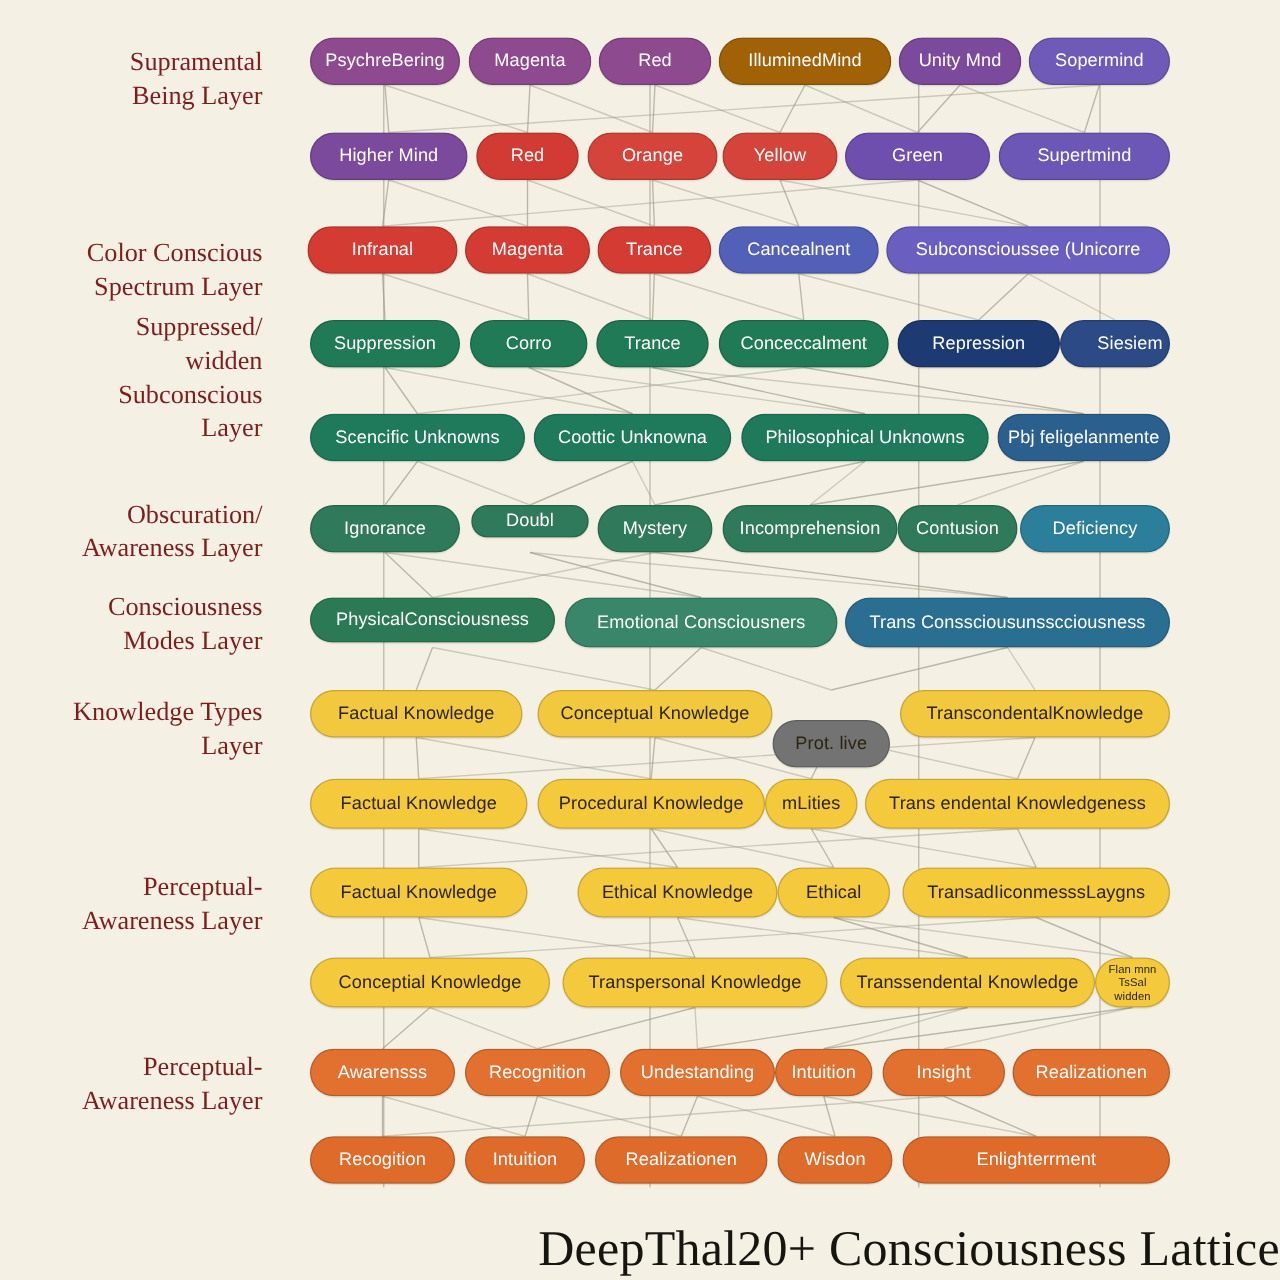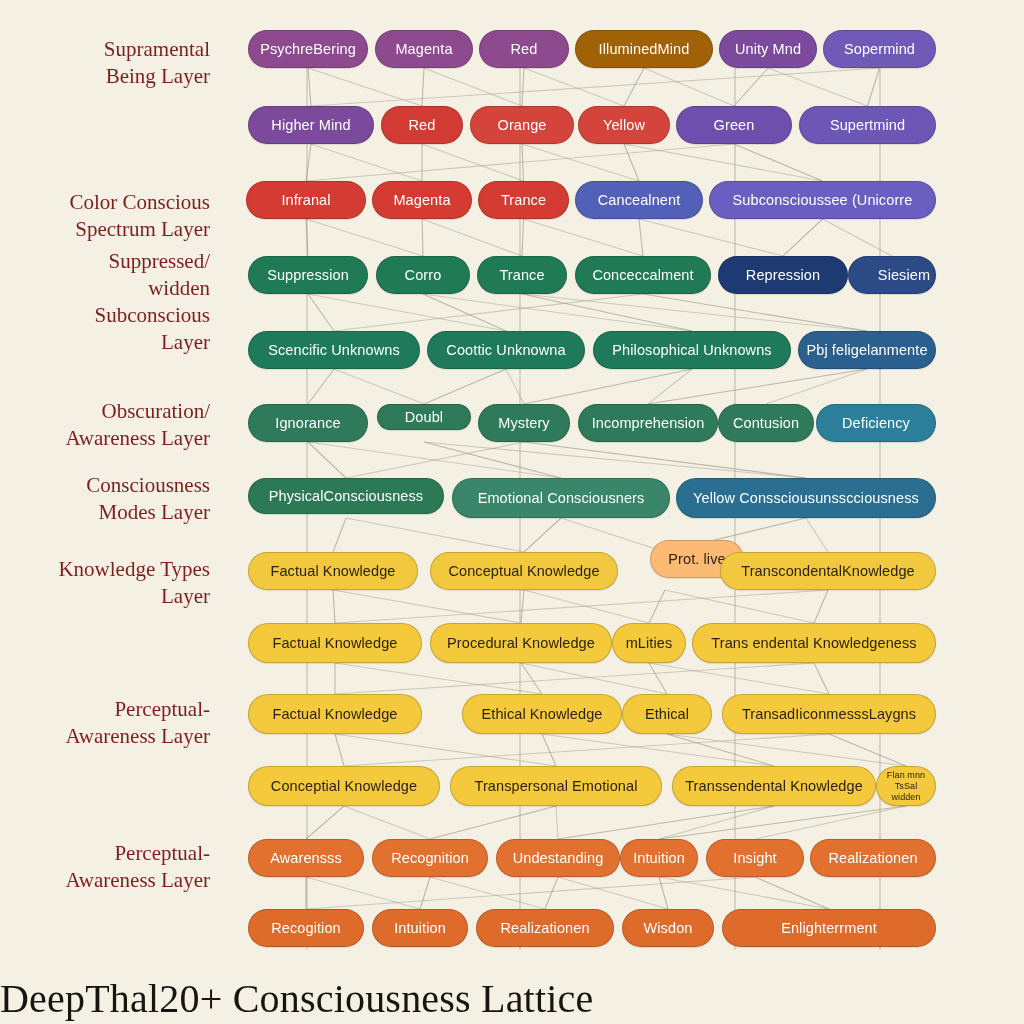--- a/index.html
+++ b/index.html
@@ -55,21 +55,21 @@
     box-shadow: 0 1px 1px rgba(0,0,0,0.10);
   }
   .node.dark-text {
     color: #2a2410;
   }
   .title {
     position: absolute;
     left: 0;
     right: 0;
     bottom: 2px;
-    text-align: left;
+    text-align: right;
     font-family: "Liberation Serif", serif;
     font-size: 40px;
     color: #161510;
     letter-spacing: 0.2px;
   }
 </style>
 </head>
 <body style="background: rgb(244, 241, 228);">
 
 <div id="canvas">
@@ -230,35 +230,35 @@
       <div class="node" style="left: 593px; top: 331px; width: 198px; height: 38px; background: rgb(31, 122, 92);">Philosophical Unknowns</div>
       <div class="node" style="left: 798px; top: 331px; width: 138px; height: 38px; background: rgb(42, 95, 142);">Pbj feligelanmente</div>
       <div class="node" style="left: 248px; top: 404px; width: 120px; height: 38px; background: rgb(47, 122, 90);">Ignorance</div>
       <div class="node" style="left: 377px; top: 404px; width: 94px; height: 26px; background: rgb(47, 122, 90);">Doubl</div>
       <div class="node" style="left: 478px; top: 404px; width: 92px; height: 38px; background: rgb(47, 122, 90);">Mystery</div>
       <div class="node" style="left: 578px; top: 404px; width: 140px; height: 38px; background: rgb(47, 122, 90);">Incomprehension</div>
       <div class="node" style="left: 718px; top: 404px; width: 96px; height: 38px; background: rgb(47, 122, 90);">Contusion</div>
       <div class="node" style="left: 816px; top: 404px; width: 120px; height: 38px; background: rgb(43, 127, 154);">Deficiency</div>
       <div class="node" style="left: 248px; top: 478px; width: 196px; height: 36px; background: rgb(43, 122, 85);">PhysicalConsciousness</div>
       <div class="node" style="left: 452px; top: 478px; width: 218px; height: 40px; background: rgb(57, 134, 106);">Emotional Consciousners</div>
-      <div class="node" style="left: 676px; top: 478px; width: 260px; height: 40px; background: rgb(42, 111, 146);">Yellow  Conssciousunsscciousness</div>
+      <div class="node" style="left: 676px; top: 478px; width: 260px; height: 40px; background: rgb(42, 111, 146);">Trans  Conssciousunsscciousness</div>
       <div class="node dark-text" style="left: 248px; top: 552px; width: 170px; height: 38px; background: rgb(242, 200, 63);">Factual Knowledge</div>
       <div class="node dark-text" style="left: 430px; top: 552px; width: 188px; height: 38px; background: rgb(242, 200, 63);">Conceptual Knowledge</div>
-      <div class="node dark-text" style="left: 618px; top: 540px; width: 94px; height: 38px; background: #fdba74; margin-left: 32px;">Prot. live</div>
+      <div class="node dark-text" style="left: 618px; top: 576px; width: 94px; height: 38px; background: #737373;">Prot. live</div>
       <div class="node dark-text" style="left: 720px; top: 552px; width: 216px; height: 38px; background: rgb(242, 200, 63);">TranscondentalKnowledge</div>
       <div class="node dark-text" style="left: 248px; top: 623px; width: 174px; height: 40px; background: rgb(244, 201, 60);">Factual Knowledge</div>
       <div class="node dark-text" style="left: 430px; top: 623px; width: 182px; height: 40px; background: rgb(244, 201, 60);">Procedural Knowledge</div>
       <div class="node dark-text" style="left: 612px; top: 623px; width: 74px; height: 40px; background: rgb(244, 201, 60);">mLities</div>
       <div class="node dark-text" style="left: 692px; top: 623px; width: 244px; height: 40px; background: rgb(244, 201, 60);">Trans endental Knowledgeness</div>
       <div class="node dark-text" style="left: 248px; top: 694px; width: 174px; height: 40px; background: rgb(244, 201, 60);">Factual Knowledge</div>
       <div class="node dark-text" style="left: 462px; top: 694px; width: 160px; height: 40px; background: rgb(244, 201, 60);">Ethical Knowledge</div>
       <div class="node dark-text" style="left: 622px; top: 694px; width: 90px; height: 40px; background: rgb(244, 201, 60);">Ethical</div>
       <div class="node dark-text" style="left: 722px; top: 694px; width: 214px; height: 40px; background: rgb(244, 201, 60);">TransadIiconmesssLaygns</div>
       <div class="node dark-text" style="left: 248px; top: 766px; width: 192px; height: 40px; background: rgb(244, 201, 60);">Conceptial Knowledge</div>
-      <div class="node dark-text" style="left: 450px; top: 766px; width: 212px; height: 40px; background: rgb(244, 201, 60);">Transpersonal Emotional</div>
+      <div class="node dark-text" style="left: 450px; top: 766px; width: 212px; height: 40px; background: rgb(244, 201, 60);">Transpersonal Knowledge</div>
       <div class="node dark-text" style="left: 672px; top: 766px; width: 204px; height: 40px; background: rgb(244, 201, 60);">Transsendental Knowledge</div>
       <div class="node dark-text" style="left: 876px; top: 766px; width: 60px; height: 40px; background: rgb(244, 201, 60); white-space: pre-line; font-size: 9px; line-height: 11px;">Flan mnn
 TsSal widden</div>
       <div class="node" style="left: 248px; top: 839px; width: 116px; height: 38px; background: rgb(226, 112, 46);">Awarensss</div>
       <div class="node" style="left: 372px; top: 839px; width: 116px; height: 38px; background: rgb(226, 112, 46);">Recognition</div>
       <div class="node" style="left: 496px; top: 839px; width: 124px; height: 38px; background: rgb(226, 112, 46);">Undestanding</div>
       <div class="node" style="left: 620px; top: 839px; width: 78px; height: 38px; background: rgb(226, 112, 46);">Intuition</div>
       <div class="node" style="left: 706px; top: 839px; width: 98px; height: 38px; background: rgb(226, 112, 46);">Insight</div>
       <div class="node" style="left: 810px; top: 839px; width: 126px; height: 38px; background: rgb(226, 112, 46);">Realizationen</div>
       <div class="node" style="left: 248px; top: 909px; width: 116px; height: 38px; background: rgb(223, 107, 43);">Recogition</div>

